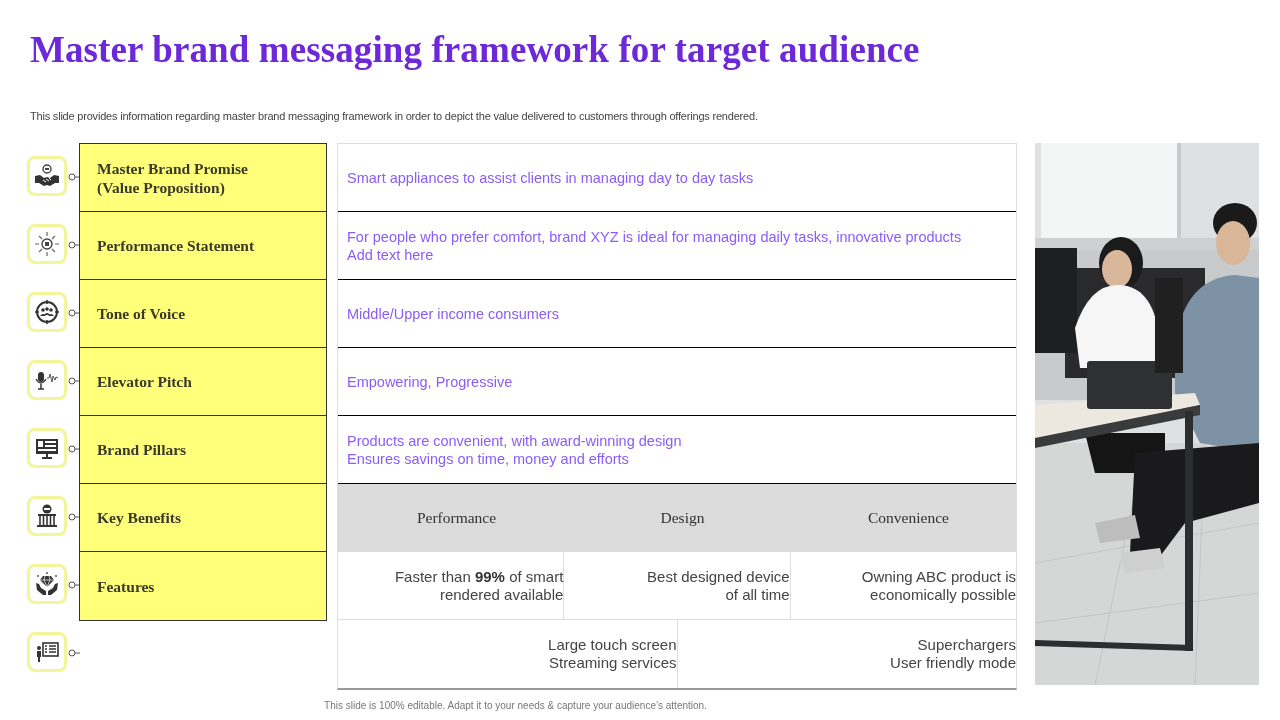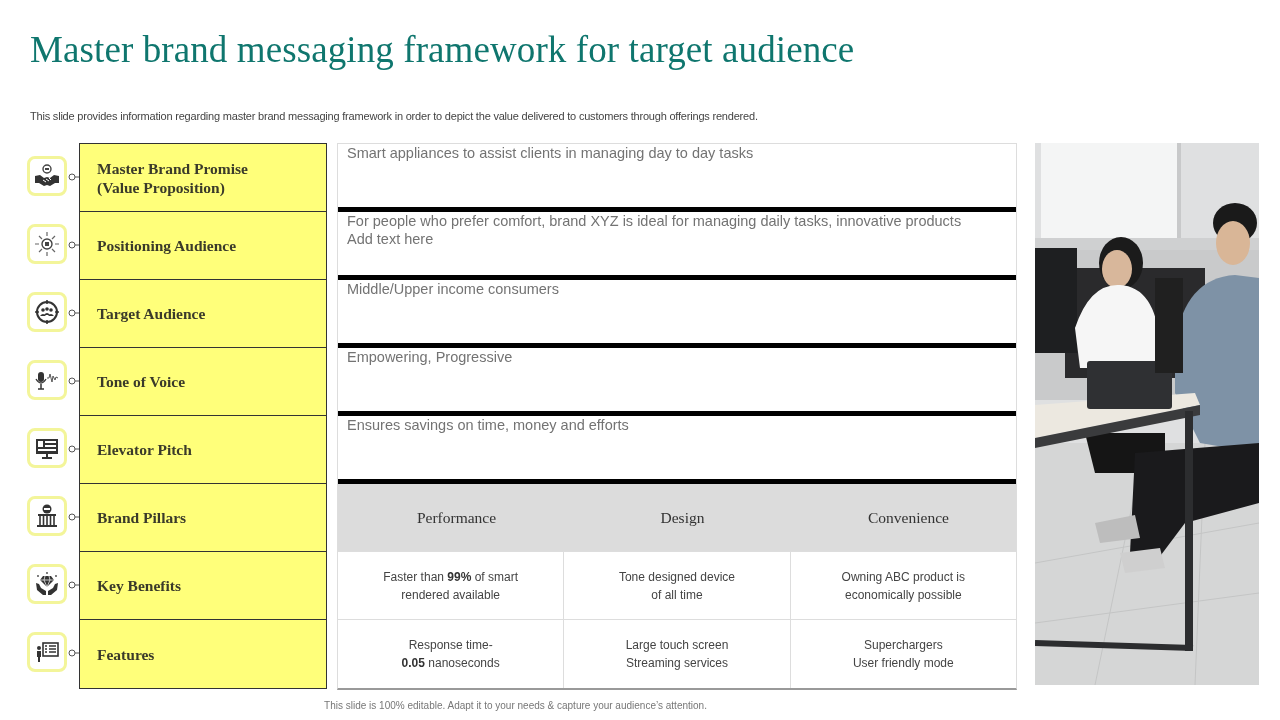--- a/index.html
+++ b/index.html
@@ -2,21 +2,21 @@
 <html><head>
 <meta charset="utf-8">
 <style>
   * { box-sizing: border-box; margin: 0; padding: 0; }
   html, body { width: 1280px; height: 720px; background: #ffffff; overflow: hidden; }
   body { position: relative; font-family: "Liberation Sans", sans-serif; color: #333; }
 
   .title {
     position: absolute; left: 30px; top: 28px;
     font-family: "Liberation Serif", "DejaVu Serif", serif;
-    font-size: 37px; color: #0f766e; font-weight: normal; letter-spacing: 0.1px;
+    font-size: 37px; color: #6d28d9; font-weight: bold; letter-spacing: 0.1px;
   }
   .subtitle {
     position: absolute; left: 30px; top: 86px;
     font-size: 11px; color: #444; letter-spacing: -0.2px; margin-top: 24px;
   }
 
   
   .icon-col { position: absolute; left: 27px; top: 143px; width: 54px; }
   .icon-cell { height: 68px; position: relative; }
   .icon-box {
@@ -41,38 +41,38 @@
     font-weight: bold; font-size: 15.5px; color: #3a3a2a; line-height: 19px;
   }
   .label-cell:last-child { border-bottom: none; }
 
   
   .content-col {
     position: absolute; left: 337px; top: 143px; width: 680px;
     border: 1px solid #ddd; border-bottom: 2px solid #999; background: #fff;
   }
   .content-cell {
-    height: 68px; border-bottom: 5px solid #000000;
-    display: flex; flex-direction: column; justify-content: flex-start;
-    padding-left: 9px; font-size: 14.5px; color: #737373; line-height: 18px;
+    height: 68px; border-bottom: 1px solid #000000;
+    display: flex; flex-direction: column; justify-content: center;
+    padding-left: 9px; font-size: 14.5px; color: #8b5cf6; line-height: 18px;
   }
   .pillars-head {
     height: 68px; background: #dcdcdc; display: flex; border-bottom: 1px solid #ddd;
   }
   .pillars-head div {
     flex: 1; display: flex; align-items: center; justify-content: center;
     font-family: "Liberation Serif", "DejaVu Serif", serif;
     font-size: 15.5px; color: #333; margin-left: 11px;
   }
   .grid-row { height: 68px; display: flex; border-bottom: 1px solid #ddd; }
   .grid-row:last-child { border-bottom: none; }
   .grid-row div {
     flex: 1; border-right: 1px solid #ddd;
-    display: flex; flex-direction: column; align-items: center; justify-content: center;
-    font-size: 12px; color: #444; line-height: 18px; text-align: center;
+    display: flex; flex-direction: column; align-items: flex-end; justify-content: center;
+    font-size: 15px; color: #444; line-height: 18px; text-align: center;
   }
   .grid-row div:last-child { border-right: none; }
   b { color: #333; }
 
   
   .photo {
     position: absolute; left: 1035px; top: 143px; width: 224px; height: 542px;
     overflow: hidden; background: #d9dadb;
   }
 
@@ -214,22 +214,21 @@
         <circle cx="4" cy="4" r="3" fill="#fff" stroke="#555" stroke-width="1"></circle>
         <path d="M7 4 L12 4" stroke="#555" stroke-width="1"></path>
       </svg>
   </div>
 </div>
 
 <div class="label-col">
   <div class="label-cell">
     <div><span>Master Brand Promise</span><br><span>(Value Proposition)</span></div>
   </div>
-  <div class="label-cell">Positioning Audience</div>
-  <div class="label-cell">Target Audience</div>
+  <div class="label-cell">Performance Statement</div>
   <div class="label-cell">Tone of Voice</div>
   <div class="label-cell">Elevator Pitch</div>
   <div class="label-cell">Brand Pillars</div>
   <div class="label-cell">Key Benefits</div>
   <div class="label-cell">Features</div>
 </div>
 
 <div class="content-col">
   <div class="content-cell">
     <span>Smart appliances to assist clients in managing day to day tasks</span>
@@ -238,49 +237,46 @@
     <span>For people who prefer comfort, brand XYZ  is ideal for managing daily tasks, innovative products</span>
     <span>Add text here</span>
   </div>
   <div class="content-cell">
     <span>Middle/Upper  income consumers</span>
   </div>
   <div class="content-cell">
     <span>Empowering, Progressive</span>
   </div>
   <div class="content-cell">
+    <span>Products are convenient, with award-winning design</span>
     <span>Ensures savings on time, money and efforts</span>
   </div>
 
   <div class="pillars-head">
     <div>Performance</div>
     <div>Design</div>
     <div>Convenience</div>
   </div>
 
   <div class="grid-row">
     <div>
       <span><span>Faster than </span><b>99%</b><span> of smart</span></span>
       <span>rendered available</span>
     </div>
     <div>
-      <span>Tone designed device</span>
+      <span>Best designed device</span>
       <span>of  all time</span>
     </div>
     <div>
       <span>Owning ABC product is</span>
       <span>economically possible</span>
     </div>
   </div>
 
   <div class="grid-row">
-    <div>
-      <span>Response time-</span>
-      <span><b>0.05</b><span> nanoseconds</span></span>
-    </div>
     <div>
       <span>Large touch screen</span>
       <span>Streaming services</span>
     </div>
     <div>
       <span>Superchargers</span>
       <span>User friendly mode</span>
     </div>
   </div>
 </div>

